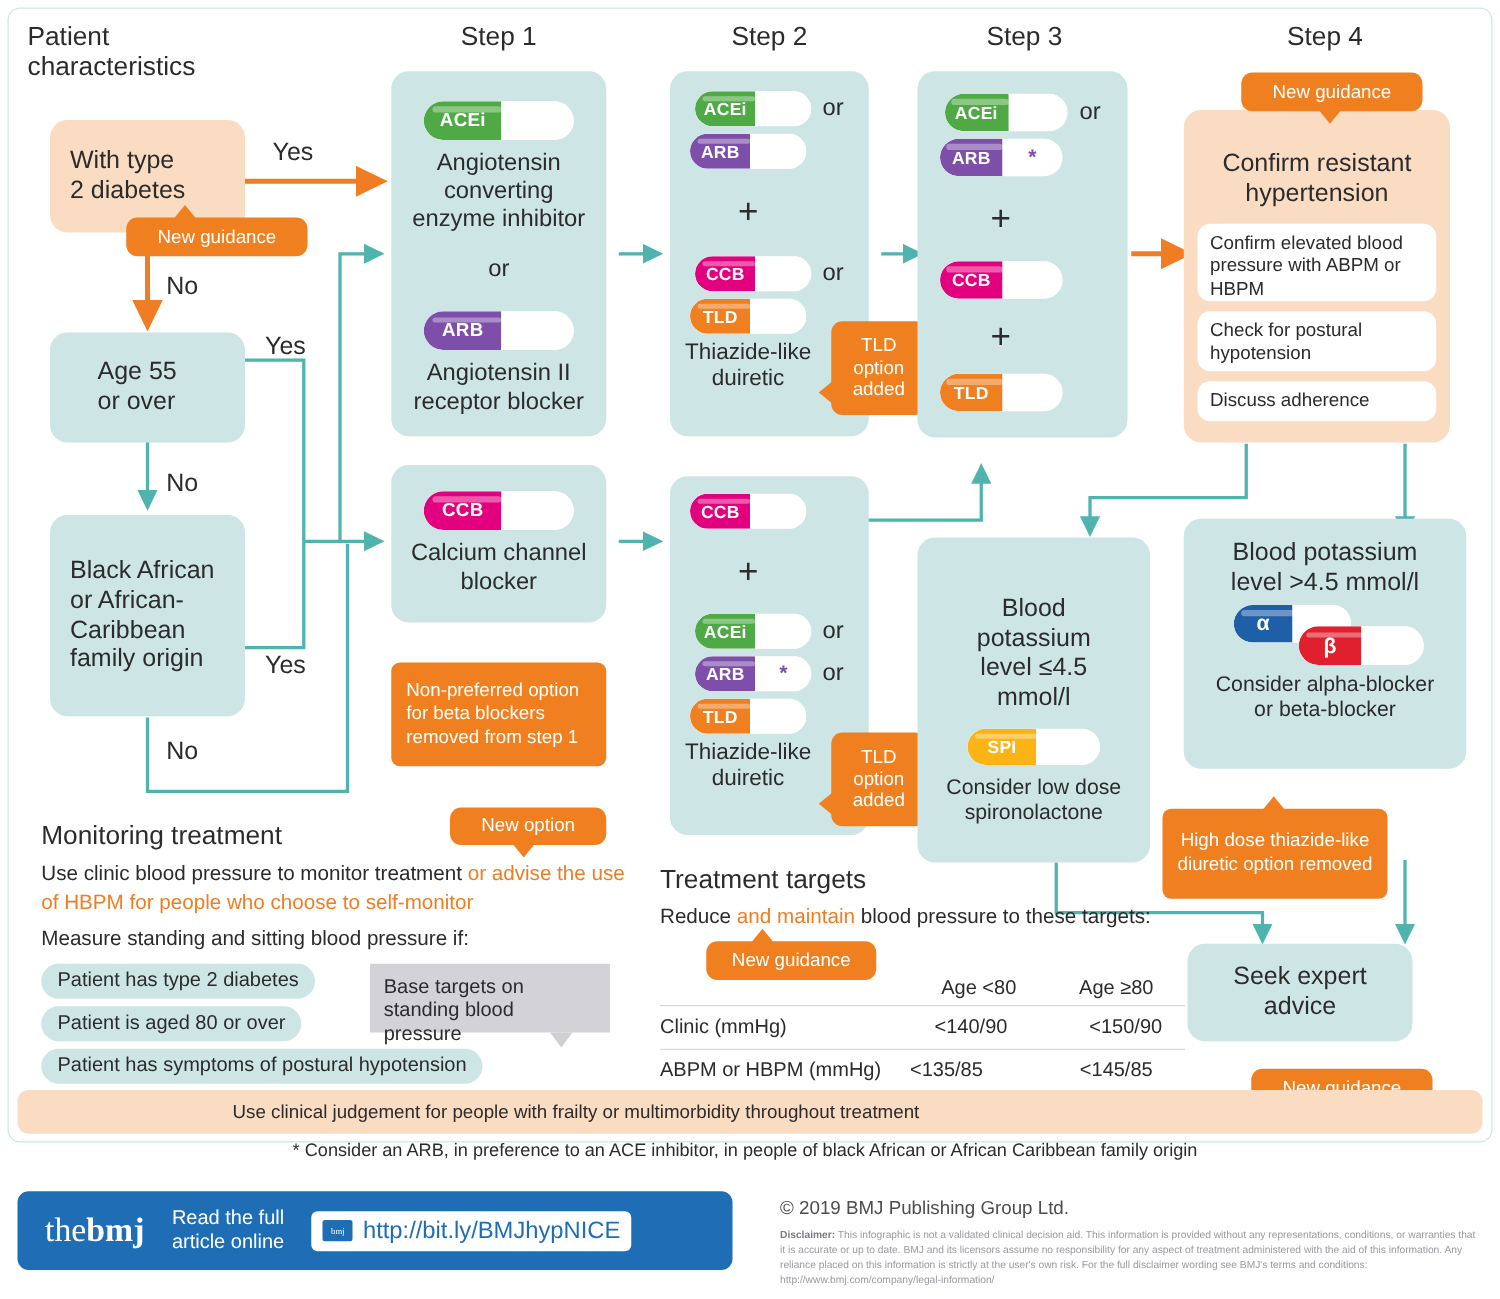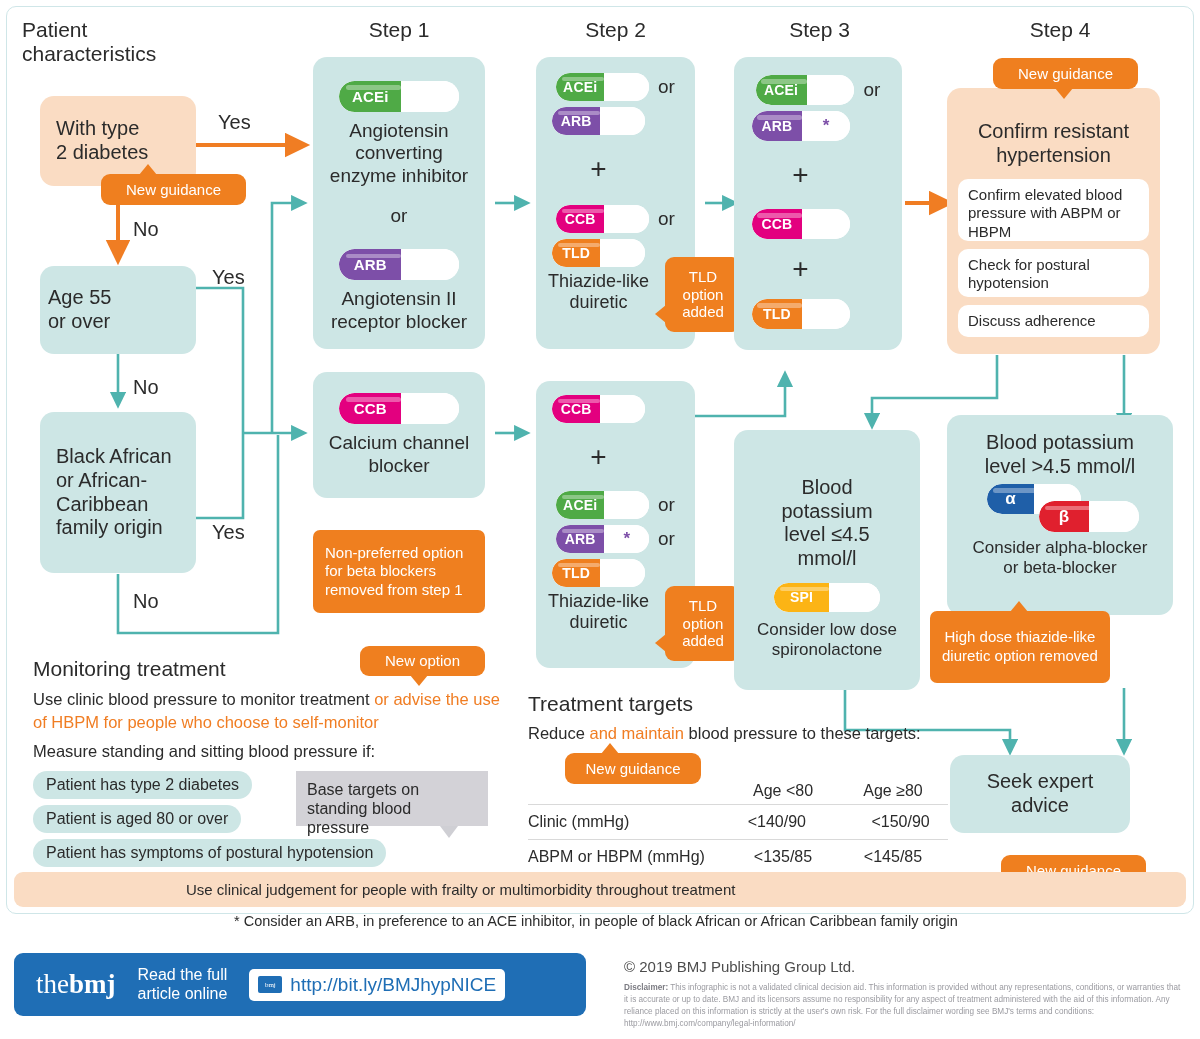--- a/index.html
+++ b/index.html
@@ -217,21 +217,21 @@
   <div class="abs colhead" style="left:526px; top:18px; width:179px;">Step 2</div>
   <div class="abs colhead" style="left:734px; top:18px; width:171px;">Step 3</div>
   <div class="abs colhead" style="left:947px; top:18px; width:226px;">Step 4</div>
 
   <div class="abs peach-box" style="left:40px; top:96px; width:156px; height:90px; display:flex; align-items:center; justify-content:flex-start;">
     <div class="dec-text" style="padding-left:16px; white-space:pre-line;">With type
 2 diabetes</div>
   </div>
 
   <div class="abs teal-box left-al" style="left:40px; top:266px; width:156px; height:88px; justify-content:center;">
-    <div class="dec-text" style="padding-left:8px; white-space:pre-line;">Age 55
+    <div class="dec-text" style="padding-left:24px; white-space:pre-line;margin-left:14px;">Age 55
 or over</div>
   </div>
 
   <div class="abs teal-box left-al" style="left:40px; top:412px; width:156px; height:161px; justify-content:center;">
     <div class="dec-text" style="padding-left:16px; white-space:pre-line;">Black African
 or African-
 Caribbean
 family origin</div>
   </div>
 
@@ -448,21 +448,21 @@
       <div class="pill" style="position:absolute; left:74px; top:17px; width:100px; height:31px;">
         <div class="cap" style="width:50%; background:#e0202e; font-size:17px;">β</div>
         <div class="body"></div>
           <div class="gloss"></div>
       </div>
     </div>
     <div class="dec-text" style="margin-top:2px; text-align:center; white-space:pre-line; font-size:17px;">Consider alpha-blocker
 or beta-blocker</div>
   </div>
 
-  <div class="abs" style="left:930px; top:611px;">
+  <div class="abs" style="left:930px; top:647px;">
     <div class="callout blk" style="width:180px; height:72px; line-height:1.25;">High dose thiazide-like diuretic option removed</div>
     <div class="tail tail-up" style="left:80px; top:-10px;"></div>
   </div>
 
   <div class="abs teal-box" style="left:950px; top:755px; width:180px; height:78px;">
     <div class="dec-text" style="text-align:center; white-space:pre-line; font-size:20px;">Seek expert
 advice</div>
   </div>
 
   <div class="abs" style="left:1001px; top:855px;">
@@ -506,21 +506,21 @@
     </div>
     <div class="tt-rule" style="margin-top:4px;"></div>
     <div style="display:flex; height:34px; align-items:center;gap:29px;">
       <div class="tt" style="width:200px;">Clinic (mmHg)</div>
       <div class="tt" style="width:110px; text-align:center;">&lt;140/90</div>
       <div class="tt" style="width:110px; text-align:center;">&lt;150/90</div>
     </div>
     <div class="tt-rule"></div>
     <div style="display:flex; height:34px; align-items:center;">
       <div class="tt" style="width:200px;">ABPM or HBPM (mmHg)</div>
-      <div class="tt" style="width:110px; text-align:center;">&lt;135/85</div>
+      <div class="tt" style="width:110px; text-align:left;">&lt;135/85</div>
       <div class="tt" style="width:110px; text-align:center;">&lt;145/85</div>
     </div>
   </div>
 
   <div class="abs banner" style="left:14px; top:872px; width:1172px; height:35px;">
     <div class="banner-txt" style="margin-left:172px;">Use clinical judgement for people with frailty or multimorbidity throughout treatment</div>
   </div>
 
   <div class="abs" style="left:146px; top:913px; width:900px; text-align:center; font-size:14.5px; color:#2b2b2b;">* Consider an ARB, in preference to an ACE inhibitor, in people of black African or African Caribbean family origin</div>
 

